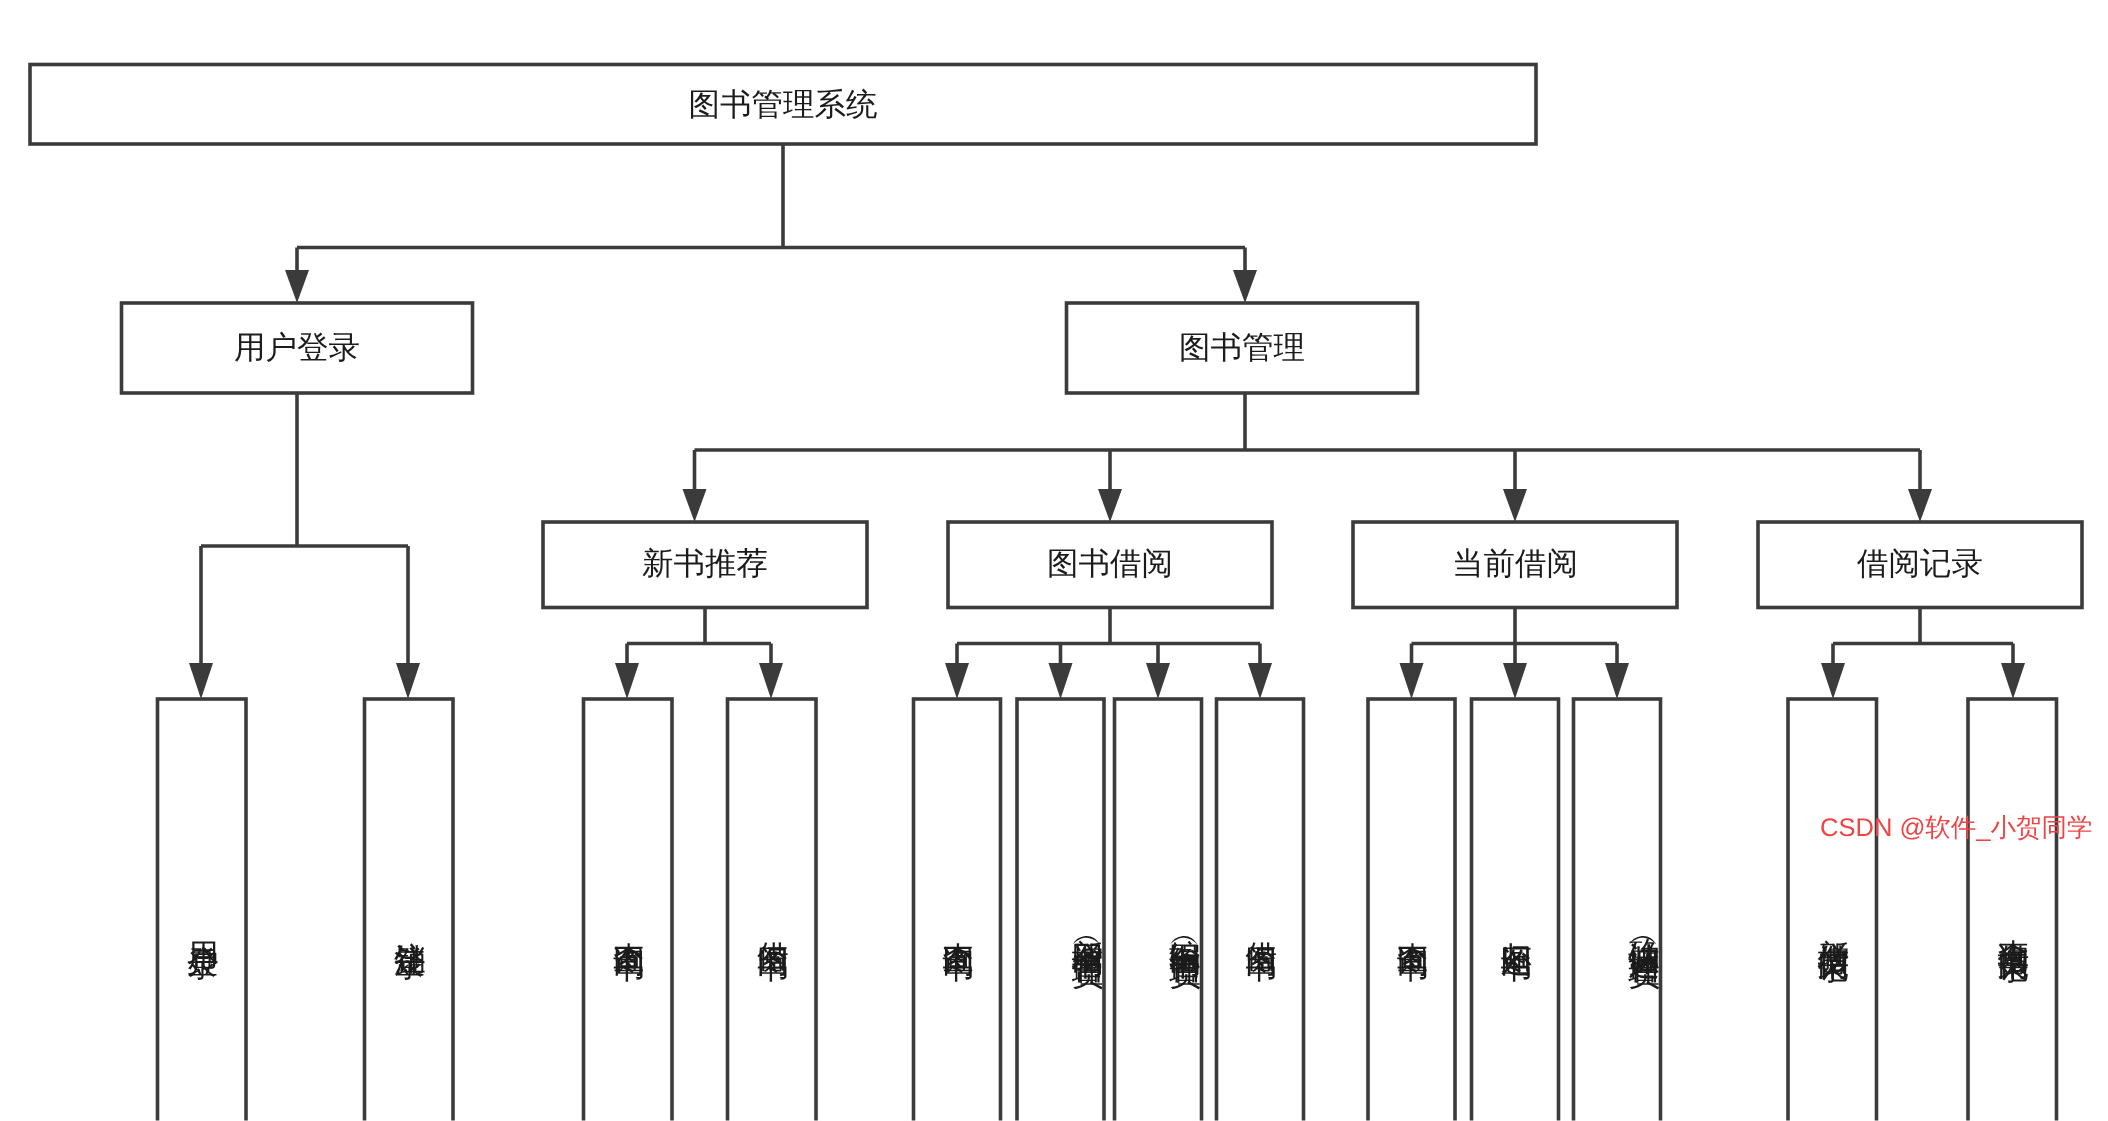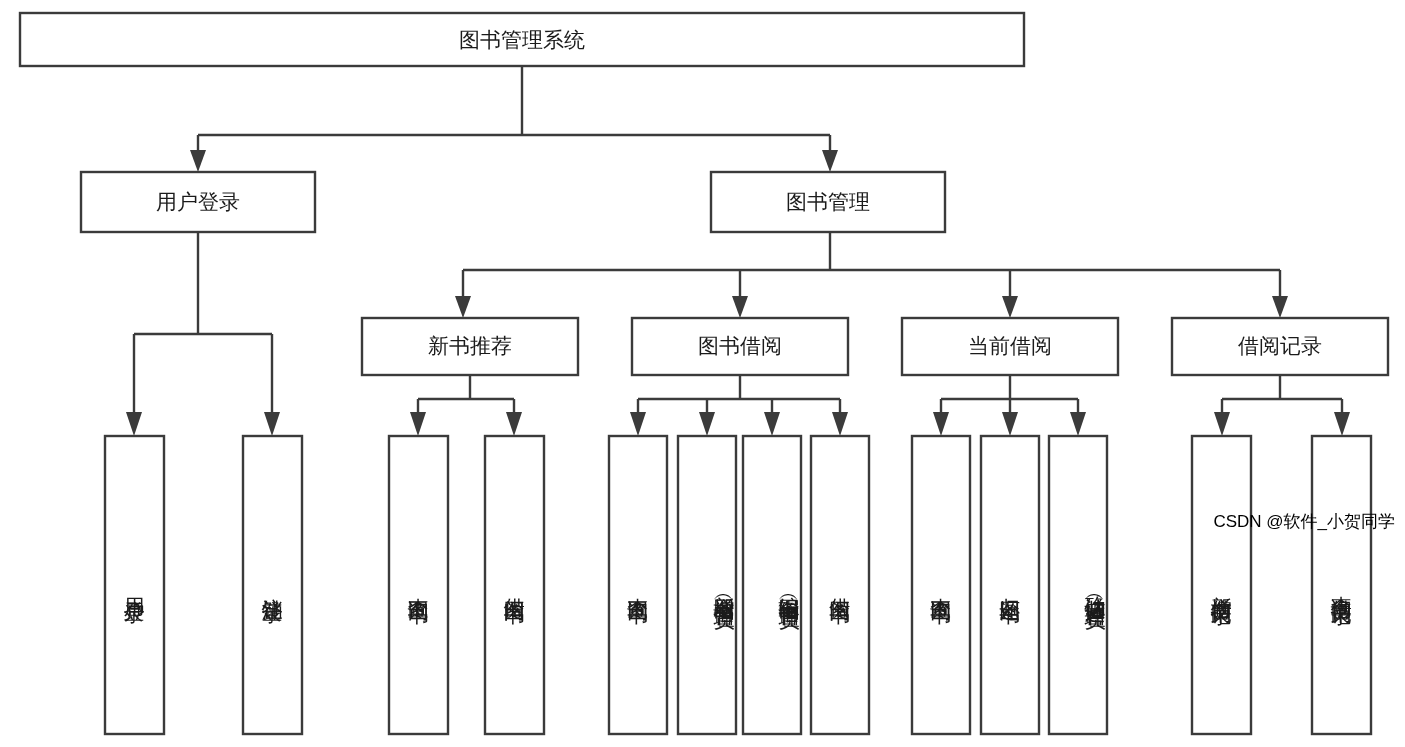--- a/index.html
+++ b/index.html
@@ -11,20 +11,21 @@
     width: 1405px;
     height: 747px;
     font-family: "Liberation Sans", "DejaVu Sans", sans-serif;
     overflow: hidden;
     position: relative;
   }
   #diagram-root {
     position: relative;
     width: 1405px;
     height: 539px;
+    margin-top: 30px;
   }
   svg#flow-svg {
     position: absolute;
     top: 0;
     left: 0;
     width: 1405px;
     height: 747px;
   }
   .node-box {
     fill: #ffffff;
@@ -59,21 +60,21 @@
     text-align: center;
     white-space: nowrap;
     user-select: none;
   }
   .watermark {
     position: absolute;
     right: 10px;
     bottom: 6px;
     font-family: "Liberation Sans", "DejaVu Sans", sans-serif;
     font-size: 17px;
-    color: #000000;
+    color: #ef4444;
     white-space: nowrap;
     user-select: none;
   }
 </style>
 </head>
 <body>
 
 <div id="diagram-root">
 
   <svg id="flow-svg" viewBox="0 0 1405 747">

